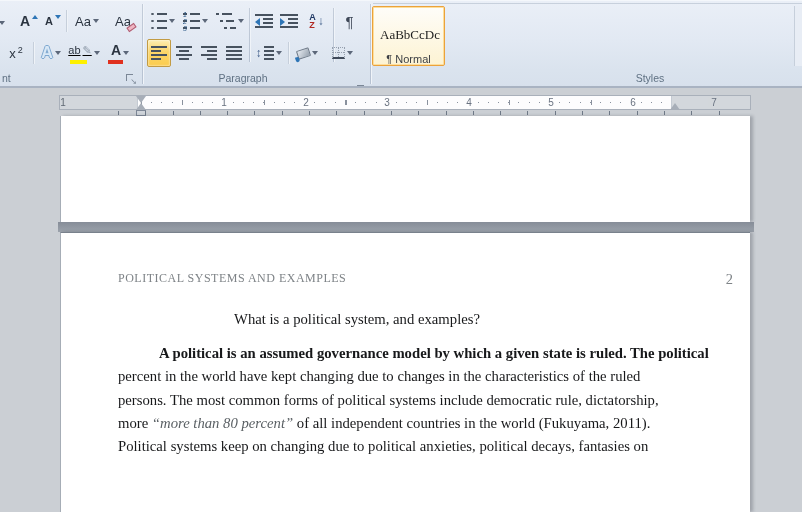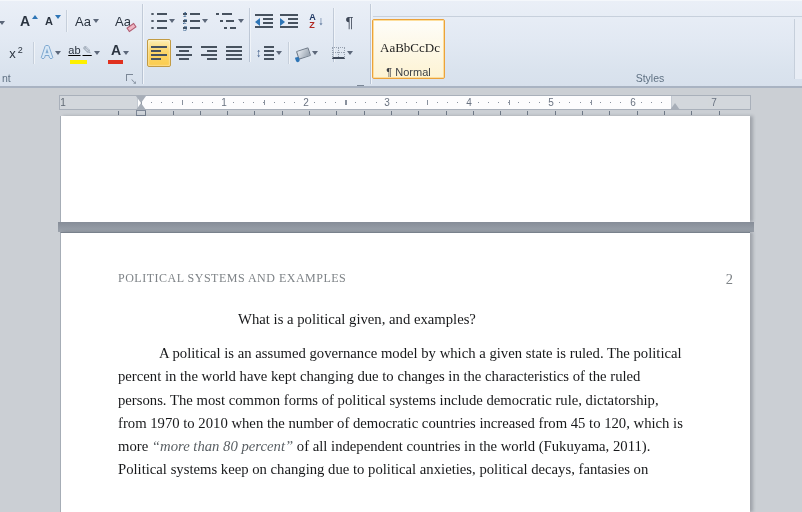--- a/index.html
+++ b/index.html
@@ -106,21 +106,21 @@
   .page2 { left:60px; top:144px; width:690px; height:280px;
            border-top:1px solid #79818c; border-left:1px solid #a6adb6;
            box-shadow:3px 0 3px rgba(60,66,75,.30); }
 
   .serif { font-family:"Liberation Serif", serif; }
   .runhead { left:57px; top:38px; font-size:12px; letter-spacing:.5px; color:#7e8387; white-space:nowrap; }
   .pagenum { left:640px; top:38px; width:32px; text-align:right; font-size:14.5px; color:#7e8387; }
   .doctitle { left:57px; top:78px; width:478px; text-align:center; font-size:14.7px; color:#17181a; white-space:nowrap; }
   .bodytext { left:57px; top:109px; width:560px; font-size:14.7px; line-height:23.25px;
               color:#17181a; white-space:nowrap; }
-  .bodytext .indent { text-indent:41px; }
+  .bodytext .indent { text-indent:41px;font-weight:bold; }
   .qitalic { font-style:italic; color:#595f63; }
 </style>
 </head>
 <body>
 
 <div class="screen">
 
   <div class="abs ribbon">
 
     <div class="abs rbtn" style="left:-5px;top:13px;width:14px;height:18px;">
@@ -297,27 +297,28 @@
     </div>
     <div class="abs vsep-row" style="left:288px;top:41px;"></div>
     <div class="abs rbtn" style="left:292px;top:38px;width:31px;height:28px;">
       <span class="bucket"></span>
       <span class="dd"></span>
     </div>
     <div class="abs rbtn" style="left:325px;top:38px;width:35px;height:28px;">
       <span class="bordic"></span>
       <span class="dd"></span>
     </div>
+    <div class="abs grp-label" style="left:143px;top:71px;width:200px;">Paragraph</div>
     <div class="abs launcher" style="left:356px;top:72px;">
         <span>↘</span>
       </div>
 
     <div class="abs vsep-tall" style="left:370px;top:3px;height:80px;"></div>
 
-    <div class="abs" style="left:373px;top:2px;width:429px;height:64px;border-top:1px solid #c7d0dc;margin-top:13px;">
+    <div class="abs" style="left:373px;top:2px;width:429px;height:64px;border-top:1px solid #c7d0dc;">
       <div class="abs cell sel" style="left:-1px;top:2px;width:73px;">
         <span class="sample s-normal">AaBbCcDc</span>
         <span class="cell-label">¶ Normal</span>
       </div>
       <div class="abs cell" style="left:75px;top:2px;width:71px;">
         <span class="sample s-normal">AaBbCcDc</span>
         <span class="cell-label">¶ No Spaci...</span>
       </div>
       <div class="abs cell" style="left:148px;top:2px;width:70px;">
         <span class="sample s-h1">AaBbCc</span>
@@ -362,24 +363,23 @@
     <div class="abs indent-box" style="left:136px;top:22px;"></div>
     <div class="abs tickstrip"></div>
 
     <div class="abs page page1"></div>
 
     <div class="abs gapband"></div>
 
     <div class="abs page page2">
       <div class="abs serif runhead">POLITICAL SYSTEMS AND EXAMPLES</div>
       <div class="abs serif pagenum">2</div>
-      <div class="abs serif doctitle">What is a political given, and examples?</div>
+      <div class="abs serif doctitle">What is a political system, and examples?</div>
       <div class="abs serif bodytext">
         <div class="indent">A political is an assumed governance model by which a given state is ruled. The political</div>
         <div>percent in the world have kept changing due to changes in the characteristics of the ruled</div>
         <div>persons. The most common forms of political systems include democratic rule, dictatorship,</div>
-        <div>from 1970 to 2010 when the number of democratic countries increased from 45 to 120, which is</div>
         <div><span>more </span><span class="qitalic">“more than 80 percent”</span><span> of all independent countries in the world (Fukuyama, 2011).</span></div>
         <div>Political systems keep on changing due to political anxieties, political decays, fantasies on</div>
       </div>
     </div>
   </div>
 </div>
 
 </body></html>

